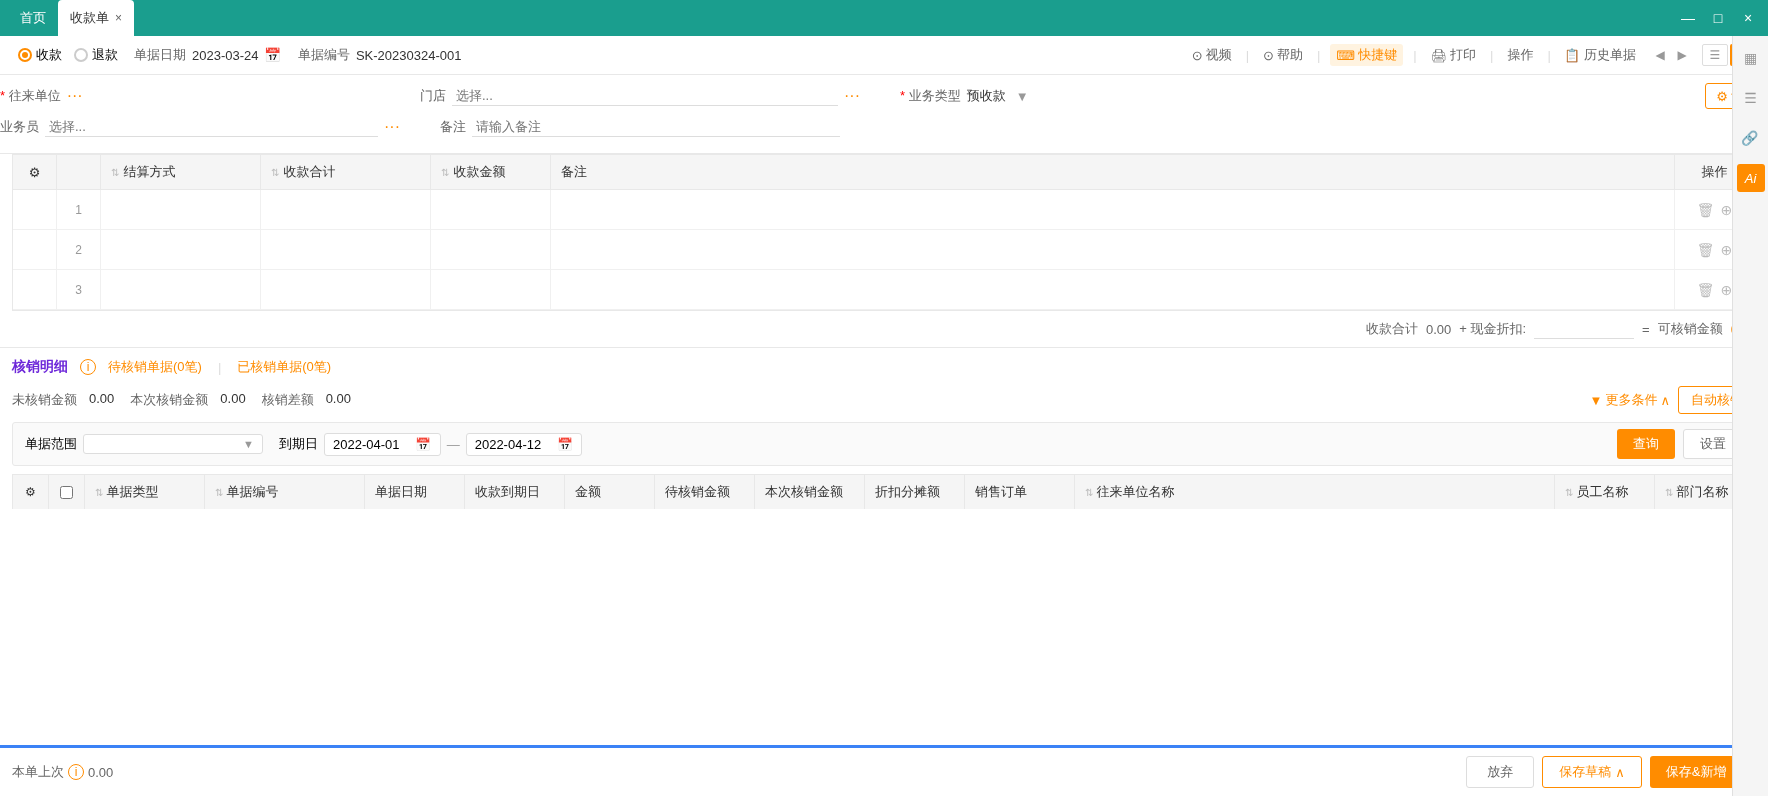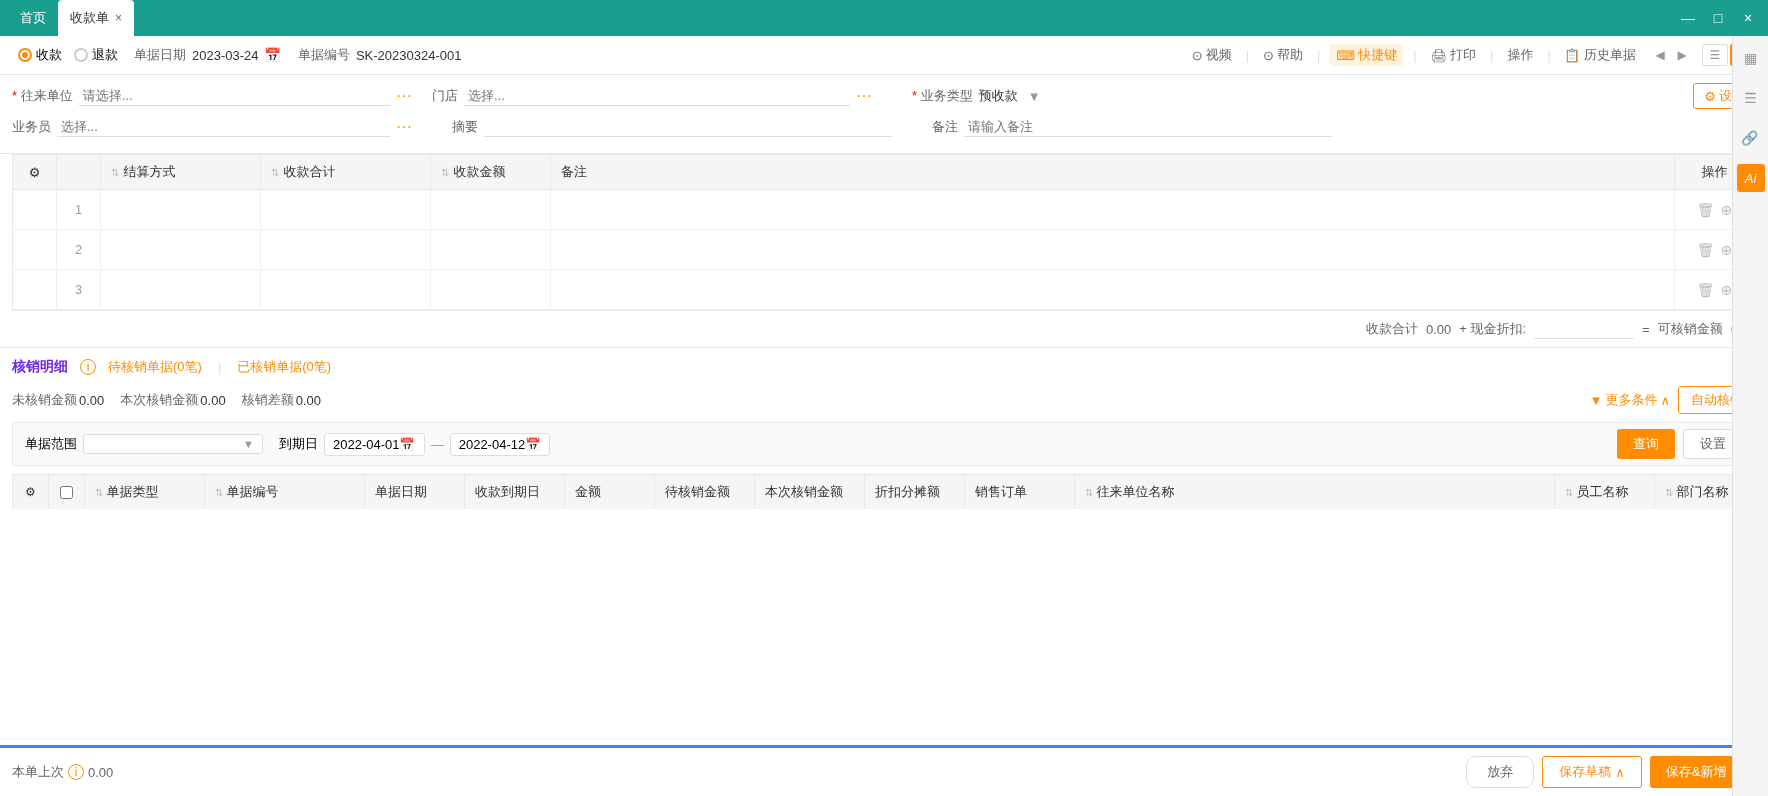--- a/index.html
+++ b/index.html
@@ -174,21 +174,21 @@
       font-size: 12px;
     }
     .view-btn.outline {
       background: transparent;
       color: #999;
       border: 1px solid #ddd;
     }
 
     
     .form-area {
-      padding: 8px 12px;
+      padding: 8px 0;
       border-bottom: 1px solid #e8e8e8;
     }
     .form-row {
       display: flex;
       align-items: center;
       gap: 0;
       margin-bottom: 8px;
     }
     .form-field {
       display: flex;
@@ -352,22 +352,22 @@
 
     
     .stats-row {
       display: flex;
       align-items: center;
       padding: 4px 12px 8px;
       gap: 16px;
     }
     .stat-item {
       display: flex;
-      align-items: center;
-      gap: 2px;
+      align-items: flex-start;
+      gap: 12px;
       color: #666;
     }
     .stat-value {
       color: #333;
     }
     .stats-right {
       margin-left: auto;
       display: flex;
       gap: 8px;
       align-items: center;
@@ -425,21 +425,21 @@
       color: #999;
       font-size: 11px;
     }
     .date-input {
       border: 1px solid #ddd;
       padding: 3px 8px;
       border-radius: 3px;
       background: #fff;
       display: flex;
       align-items: flex-start;
-      gap: 0;
+      gap: 16px;
       cursor: pointer;
     }
     .date-dash {
       color: #999;
     }
     .filter-right {
       margin-left: auto;
       display: flex;
       gap: 8px;
     }
@@ -517,21 +517,21 @@
     .footer-btns {
       margin-left: auto;
       display: flex;
       gap: 8px;
     }
     .btn-abandon {
       background: #fff;
       border: 1px solid #ddd;
       color: #666;
       padding: 2px 20px;
-      border-radius: 9px;
+      border-radius: 3px;
       cursor: pointer;
       font-size: 13px;
     }
     .btn-draft {
       background: #fff;
       border: 1px solid #ff8c00;
       color: #ff8c00;
       padding: 6px 16px;
       border-radius: 3px;
       cursor: pointer;
@@ -676,21 +676,20 @@
         <div class="view-btn outline">☰</div>
         <div class="view-btn">▦</div>
       </div>
     </div>
   </div>
 
   <div class="form-area">
     <div class="form-row">
       <div class="form-field" style="max-width: 400px;">
         <span class="field-label required">往来单位</span>
-        <input class="field-input" placeholder="请选择..." style="">
         <span class="field-dots">···</span>
       </div>
       <div class="form-field" style="max-width: 440px; margin-left: 20px;">
         <span class="field-label">门店</span>
         <input class="field-input" placeholder="选择..." style="">
         <span class="field-dots">···</span>
       </div>
       <div class="form-field" style="max-width: 300px; margin-left: 40px;">
         <span class="field-label required">业务类型</span>
         <span class="field-select-value">预收款</span>
@@ -701,24 +700,20 @@
           <span>⚙</span>
           <span>设置</span>
         </button>
       </div>
     </div>
     <div class="form-row">
       <div class="form-field" style="max-width: 400px;">
         <span class="field-label">业务员</span>
         <input class="field-input" placeholder="选择..." style="">
         <span class="field-dots">···</span>
-      </div>
-      <div class="form-field" style="max-width: 440px; margin-left: 40px;">
-        <span class="field-label">摘要</span>
-        <input class="field-input" style="">
       </div>
       <div class="form-field" style="max-width: 400px; margin-left: 40px;">
         <span class="field-label">备注</span>
         <input class="field-input" placeholder="请输入备注" style="">
       </div>
     </div>
   </div>
 
   <div class="data-table">
     <div class="table-header">

